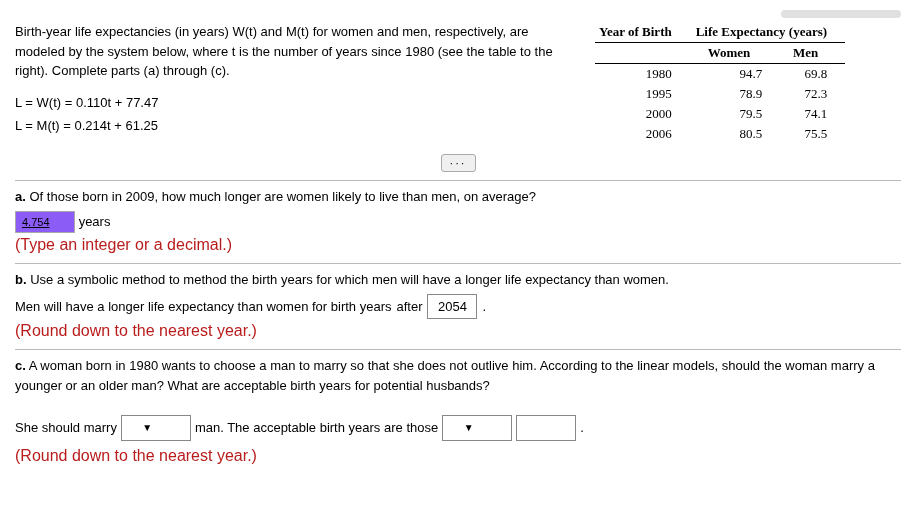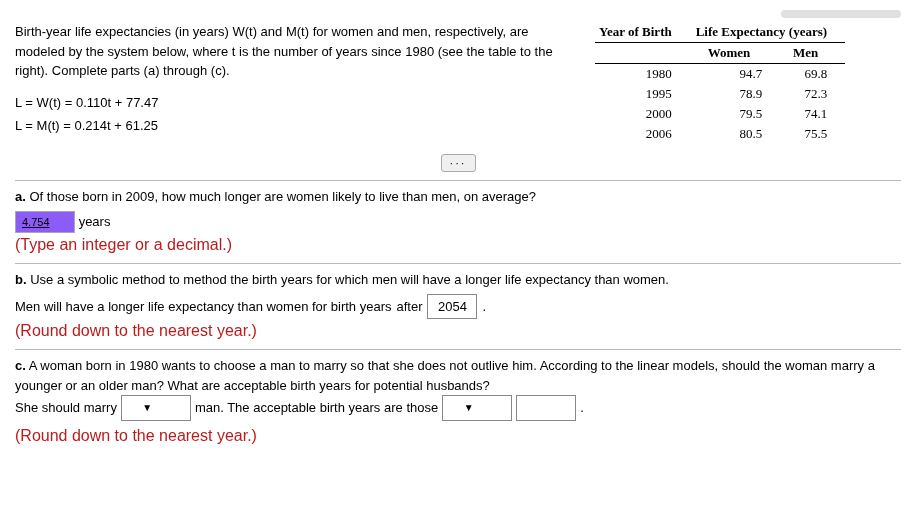--- a/index.html
+++ b/index.html
@@ -228,21 +228,21 @@
   <div class="hint-text">(Round down to the nearest year.)</div>
 </div>
 
 <hr class="section-divider">
 
 <div class="part">
   <div>
     <span class="section-label">c.</span>
     <span>A woman born in 1980 wants to choose a man to marry so that she does not outlive him. According to the linear models, should the woman marry a younger or an older man? What are acceptable birth years for potential husbands?</span>
   </div>
-  <div class="part-c-line" style="margin-top:0;">
+  <div class="part-c-line" style="margin-top:20px;">
     <span>She should marry</span>
     <span class="dropdown-box">
       <span>&nbsp;&nbsp;&nbsp;&nbsp;</span>
       <span class="arrow">▼</span>
     </span>
     <span>man. The acceptable birth years are those</span>
     <span class="dropdown-box">
       <span>&nbsp;&nbsp;&nbsp;&nbsp;</span>
       <span class="arrow">▼</span>
     </span>

